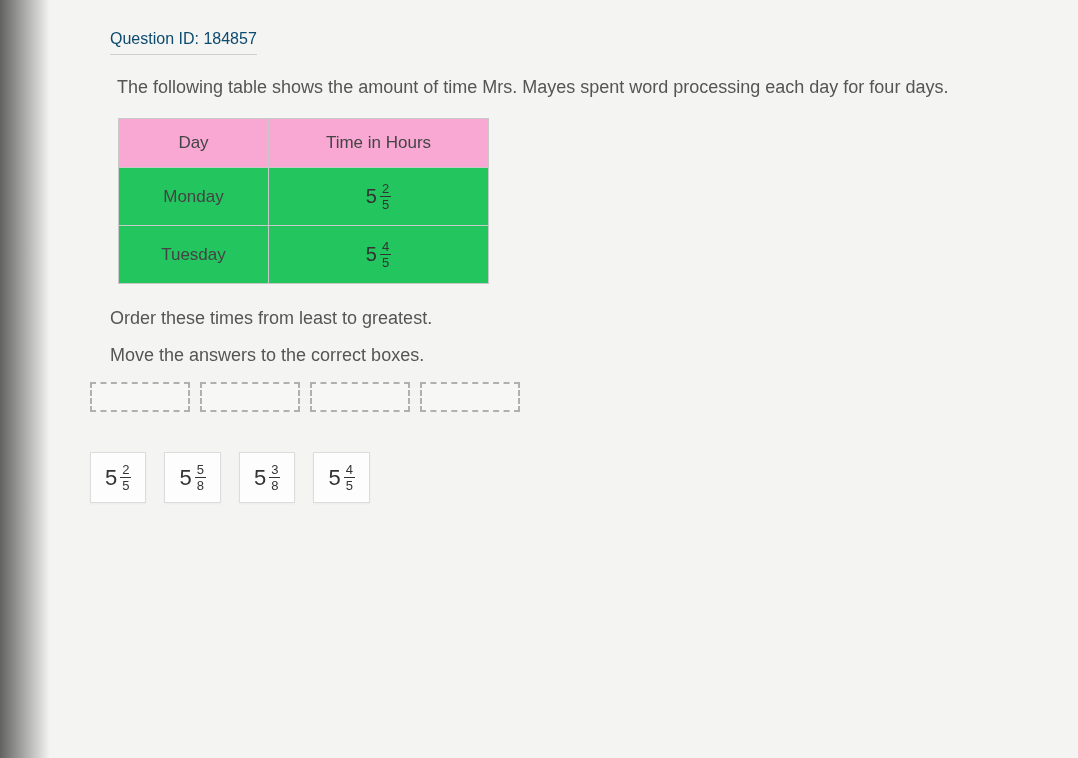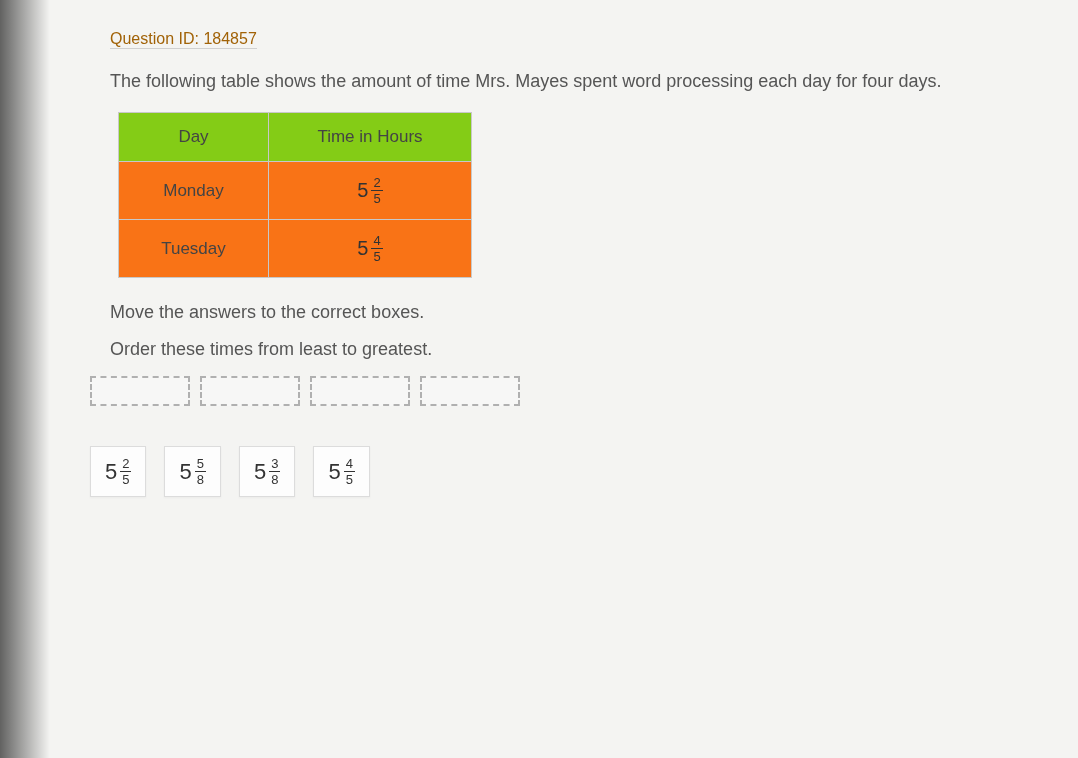--- a/index.html
+++ b/index.html
@@ -18,52 +18,54 @@
     background: linear-gradient(to right, rgba(0,0,0,0.6), rgba(0,0,0,0.0));
     pointer-events: none;
     z-index: 5;
   }
   .page {
     padding: 30px 40px 30px 110px;
     position: relative;
   }
   .qid {
     font-size: 16px;
-    color: #a16207;
+    color: #0c4a6e;
+    padding-bottom: 6px;
     border-bottom: 1px solid #d0d0d0;
     display: inline-block;
     margin-bottom: 20px;
   }
   .qid-label { }
   .qid-value { }
   .prompt {
     font-size: 18px;
     color: #555;
     margin-bottom: 18px;
     line-height: 1.4;
+    margin-left: 7px;
   }
   table.data {
     border-collapse: collapse;
     margin-left: 8px;
     margin-bottom: 24px;
   }
   table.data th, table.data td {
     border: 1px solid #c8c8c8;
     padding: 14px 20px;
     text-align: center;
     font-size: 17px;
     color: #444;
-    background: #f97316;
+    background: #22c55e;
   }
   table.data th {
-    background: #84cc16;
+    background: #f9a8d4;
     font-weight: 500;
   }
   table.data th:first-child, table.data td:first-child { width: 150px; }
-  table.data th:last-child, table.data td:last-child { width: 203px; }
+  table.data th:last-child, table.data td:last-child { width: 220px; }
   .instr {
     font-size: 18px;
     color: #555;
     margin-bottom: 16px;
   }
   .dropzones {
     display: flex;
     gap: 10px;
     margin-bottom: 40px;
     margin-left: -20px;
@@ -154,22 +156,22 @@
             <span class="frac">
               <span class="num">4</span>
               <span class="den">5</span>
             </span>
           </span>
         </td>
       </tr>
     </tbody>
   </table>
 
+  <p class="instr">Order these times from least to greatest.</p>
   <p class="instr">Move the answers to the correct boxes.</p>
-  <p class="instr">Order these times from least to greatest.</p>
 
   <div class="dropzones">
     <div class="dropzone"></div>
     <div class="dropzone"></div>
     <div class="dropzone"></div>
     <div class="dropzone"></div>
   </div>
 
   <div class="tiles">
     <div class="tile">

